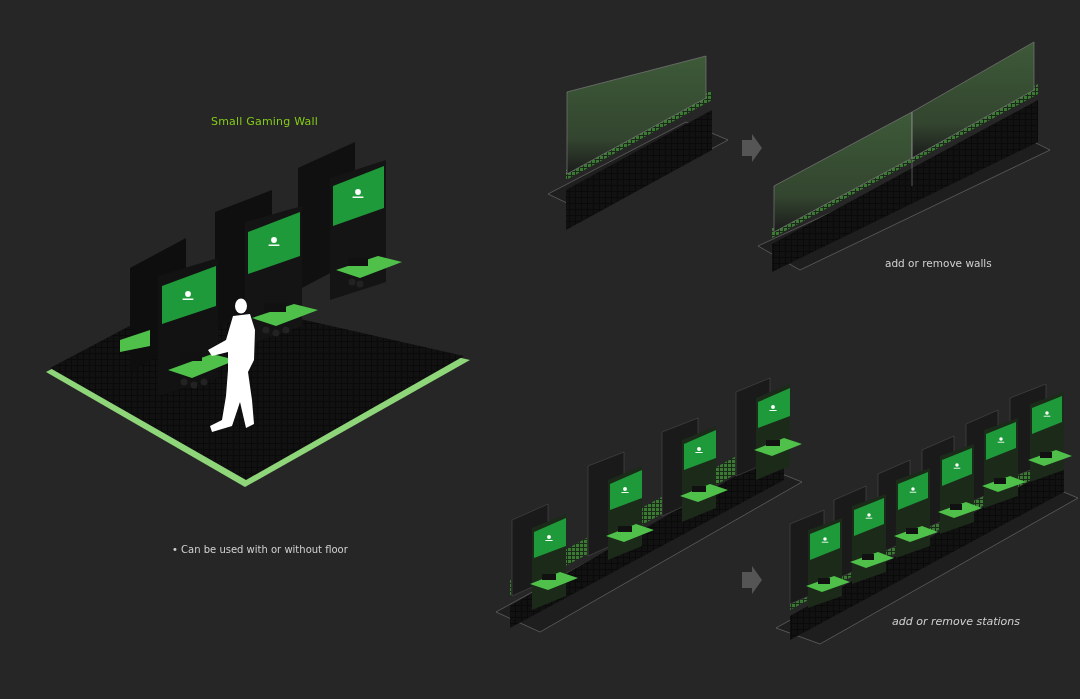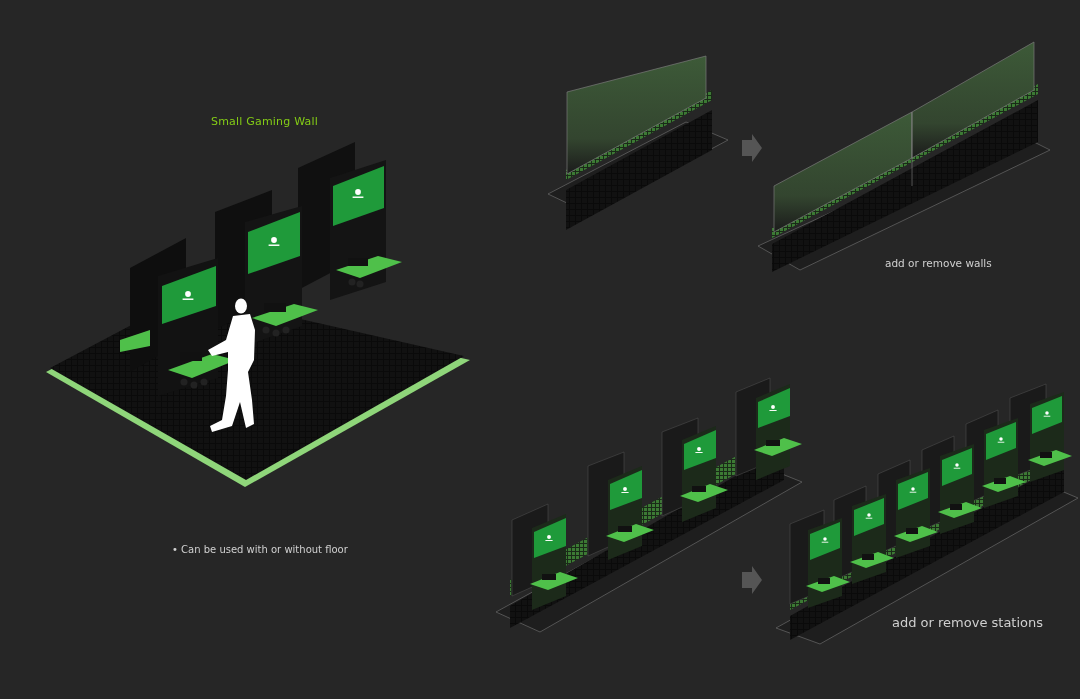--- a/index.html
+++ b/index.html
@@ -9,21 +9,21 @@
     font-family:"DejaVu Sans", "Liberation Sans", sans-serif;
     position:relative;
   }
   .label {
     position:absolute; color:#d9d9d9; white-space:nowrap;
     font-family:"DejaVu Sans", sans-serif;
   }
   #title { left:211px; top:115px; font-size:11px; letter-spacing:0.2px; color:#84cc16; }
   #note { left:172px; top:544px; font-size:10px; color:#d0d0d0; }
   #walls-caption { left:874px; top:257px; font-size:10.5px; color:#d0d0d0;margin-left:11px; }
-  #stations-caption { left:892px; top:615px; font-size:13px; color:#d0d0d0; }
+  #stations-caption { left:892px; top:615px; font-size:11px; color:#d0d0d0;font-style:italic; }
   svg.art { position:absolute; left:0; top:0; }
   .arrow { position:absolute; }
 </style>
 </head>
 <body>
 
 <div id="title" class="label">Small Gaming Wall</div>
 <div id="note" class="label">• Can be used with or without floor</div>
 <div id="walls-caption" class="label">add or remove walls</div>
 <div id="stations-caption" class="label">add or remove stations</div>

